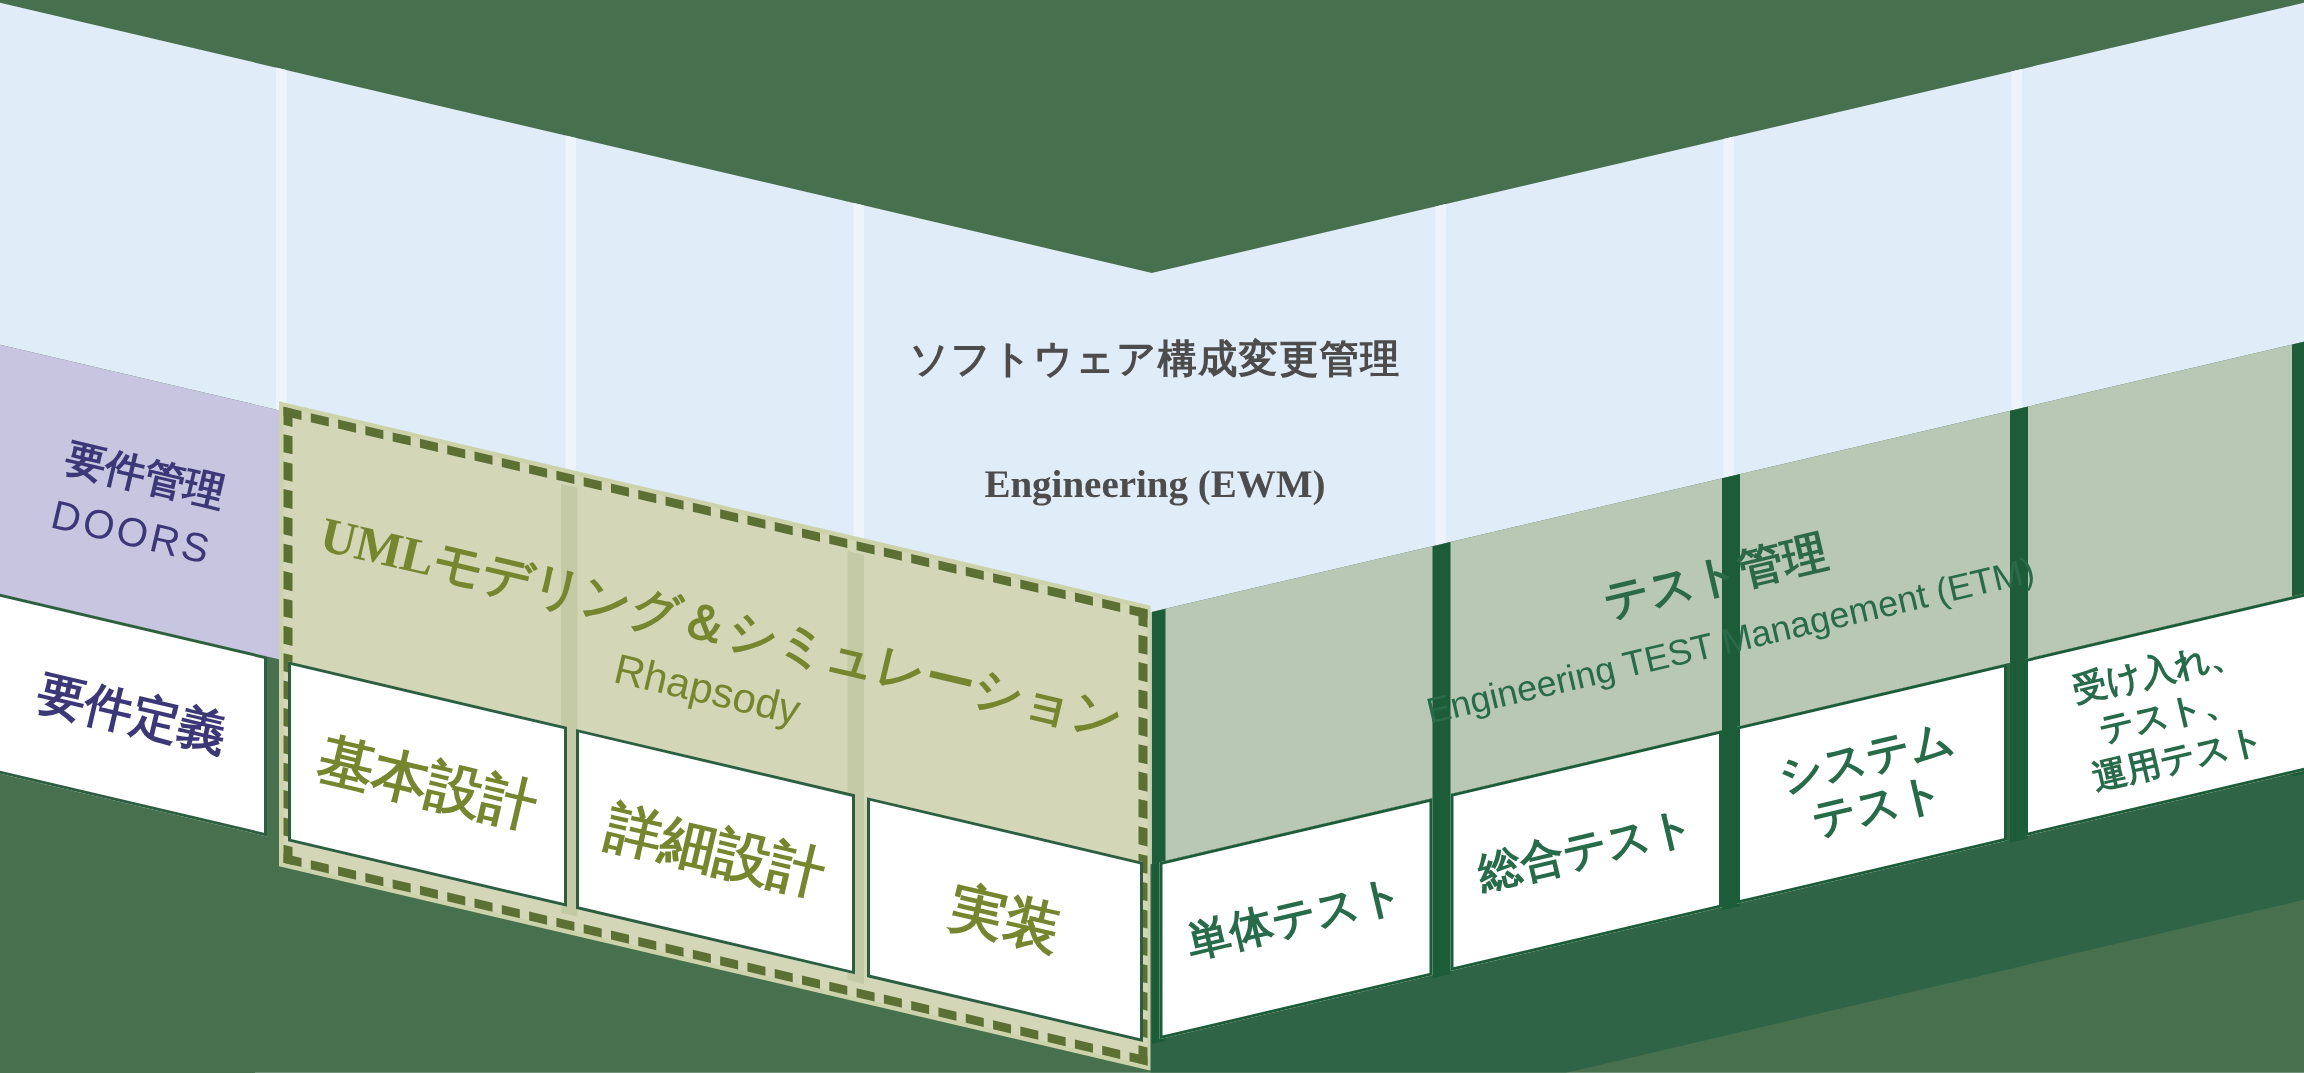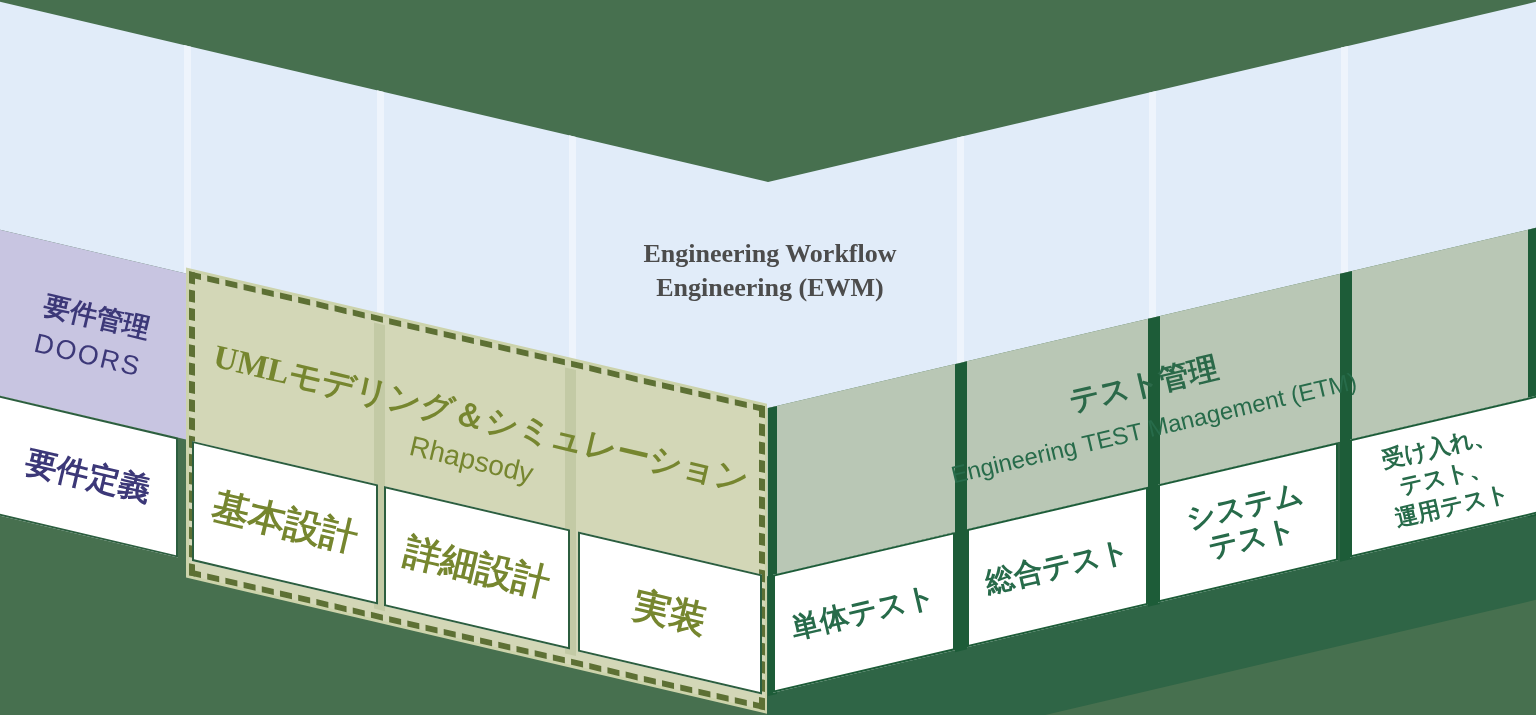--- a/index.html
+++ b/index.html
@@ -159,19 +159,20 @@
     </div>
     <div class="pbox rbox box-system">
       <span class="box-label txtR green"><span>システム</span><br><span>テスト</span></span>
     </div>
     <div class="pbox rbox box-accept">
       <span class="box-label txtR green"><span>受け入れ、</span><br><span>テスト、</span><br><span>運用テスト</span></span>
     </div>
   </div>
 
   <div class="center-label">
+    <div class="c-jp">ソフトウェア構成変更管理</div>
     <div class="c-en">
-      <span>Engineering Workflow</span><br>
+      <br>
       <span>Engineering (EWM)</span>
     </div>
   </div>
 
 </div>
 
 </body></html>

